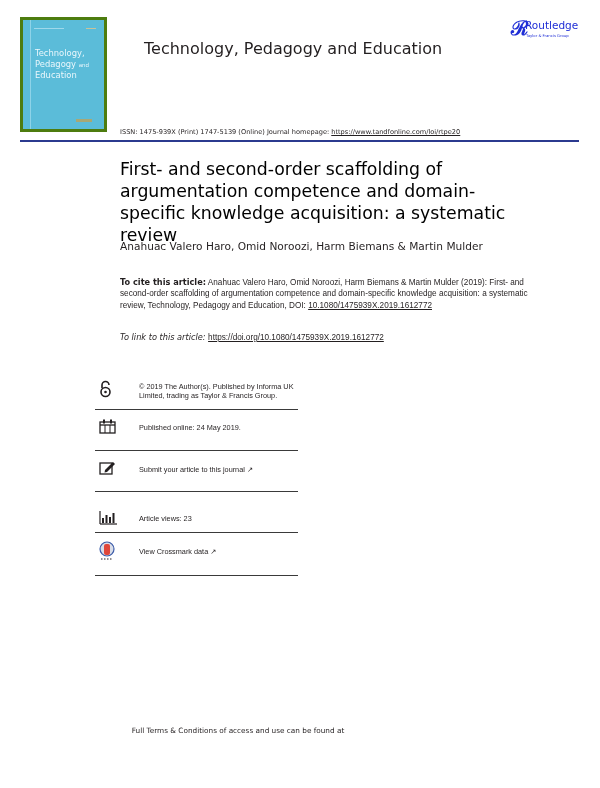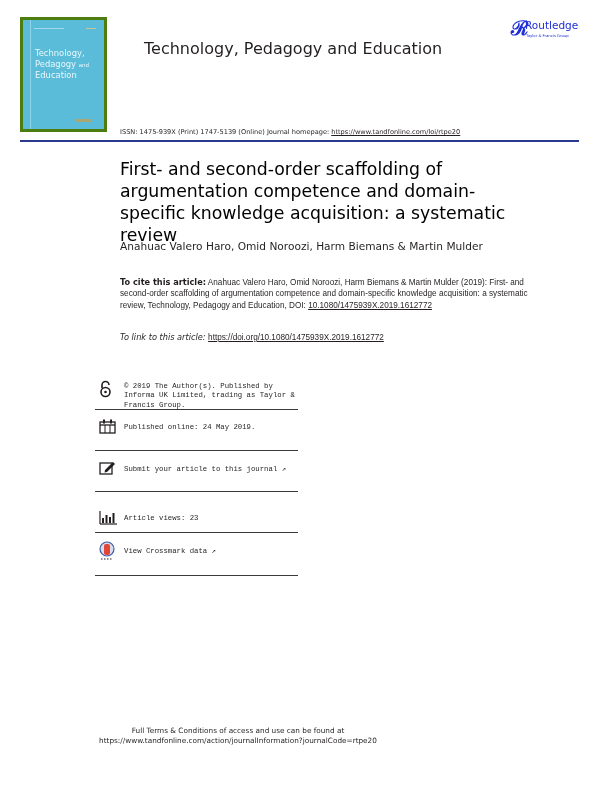--- a/index.html
+++ b/index.html
@@ -43,21 +43,21 @@
     .authors { left: 120px; top: 240px; font-size: 10.6px; color: #231f20; white-space: nowrap; }
 
     .cite { left: 120px; top: 277px; width: 430px; font-size: 8.2px; line-height: 11.3px; font-family: "Liberation Sans", sans-serif; color: #231f20; }
     .cite b { font-family: "DejaVu Sans", sans-serif; font-weight: bold; font-size: 8.2px; }
     .cite a, .link-line a { color: #231f20; text-decoration: underline; }
     .link-line { left: 120px; top: 332px; font-size: 8.2px; font-family: "Liberation Sans", sans-serif; color: #231f20; white-space: nowrap; }
     .link-line b { font-family: "DejaVu Sans", sans-serif; font-weight: normal; font-style: italic; }
 
     .info-row { left: 95px; width: 203px; }
     .info-line { left: 95px; width: 203px; height: 1px; background: #3a3a3a; }
-    .info-text { position: absolute; left: 29px; font-size: 7.3px; line-height: 9.3px; color: #231f20; font-family: Liberation Mono, monospace; width: 174px; }
+    .info-text { position: absolute; left: 44px; font-size: 7.3px; line-height: 9.3px; color: #231f20; font-family: Liberation Sans, sans-serif; width: 174px; }
     .icon { position: absolute; left: 4px; }
 
     .footer { left: 0; width: 476px; top: 726px; text-align: center; font-size: 7.3px; line-height: 10px; color: #231f20; }
   </style>
 </head>
 <body>
 
 <div class="abs cover">
   <div class="spine"></div>
   <div class="topline"></div>
@@ -146,14 +146,13 @@
     <circle cx="8" cy="8" r="7" fill="#d9dde8" stroke="#3a5aa8" stroke-width="1.2"></circle>
     <rect x="5" y="3" width="6" height="11" rx="2" fill="#e0473a"></rect>
     <line x1="2" y1="18" x2="14" y2="18" stroke="#231f20" stroke-width="1" stroke-dasharray="1.5 1.5"></line>
   </svg>
   <div class="info-text" style="top:7px"><span>View Crossmark data </span><span>↗</span></div>
 </div>
 <div class="abs info-line" style="top:575px"></div>
 
 <div class="abs footer">
   <div>Full Terms &amp; Conditions of access and use can be found at</div>
-  <div>https://www.tandfonline.com/action/journalInformation?journalCode=rtpe20</div>
 </div>
 
 </body></html>

